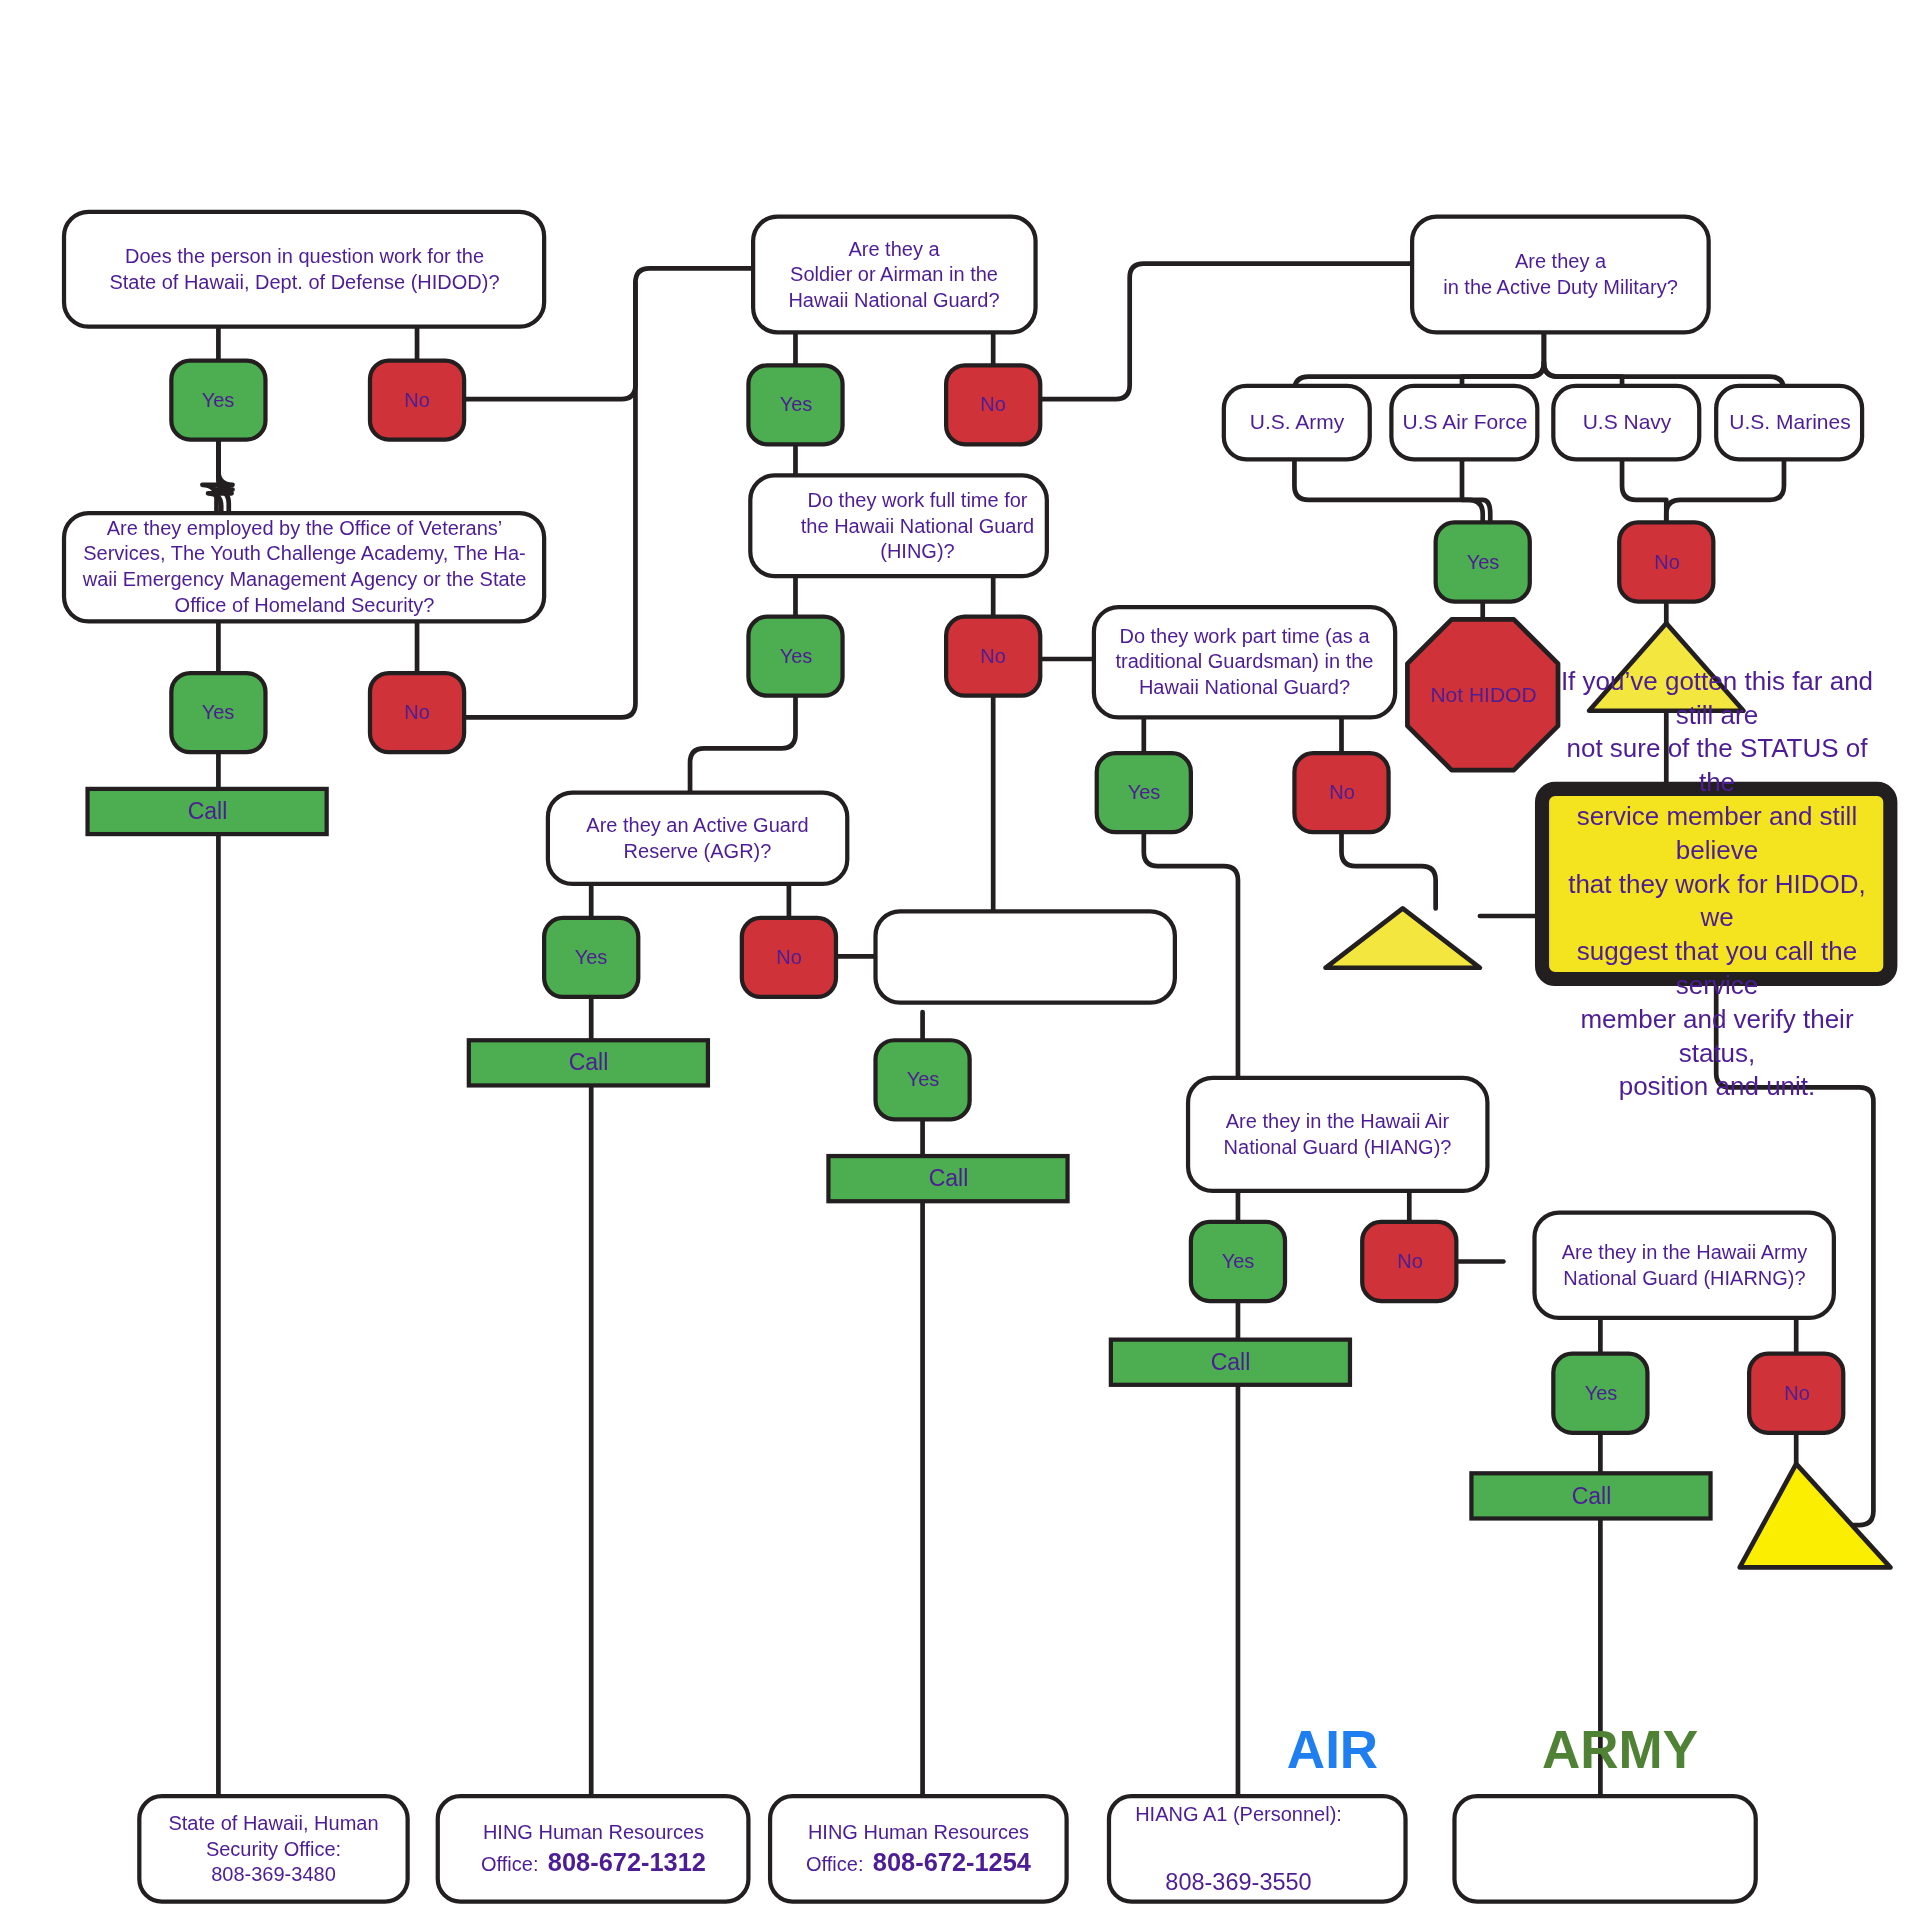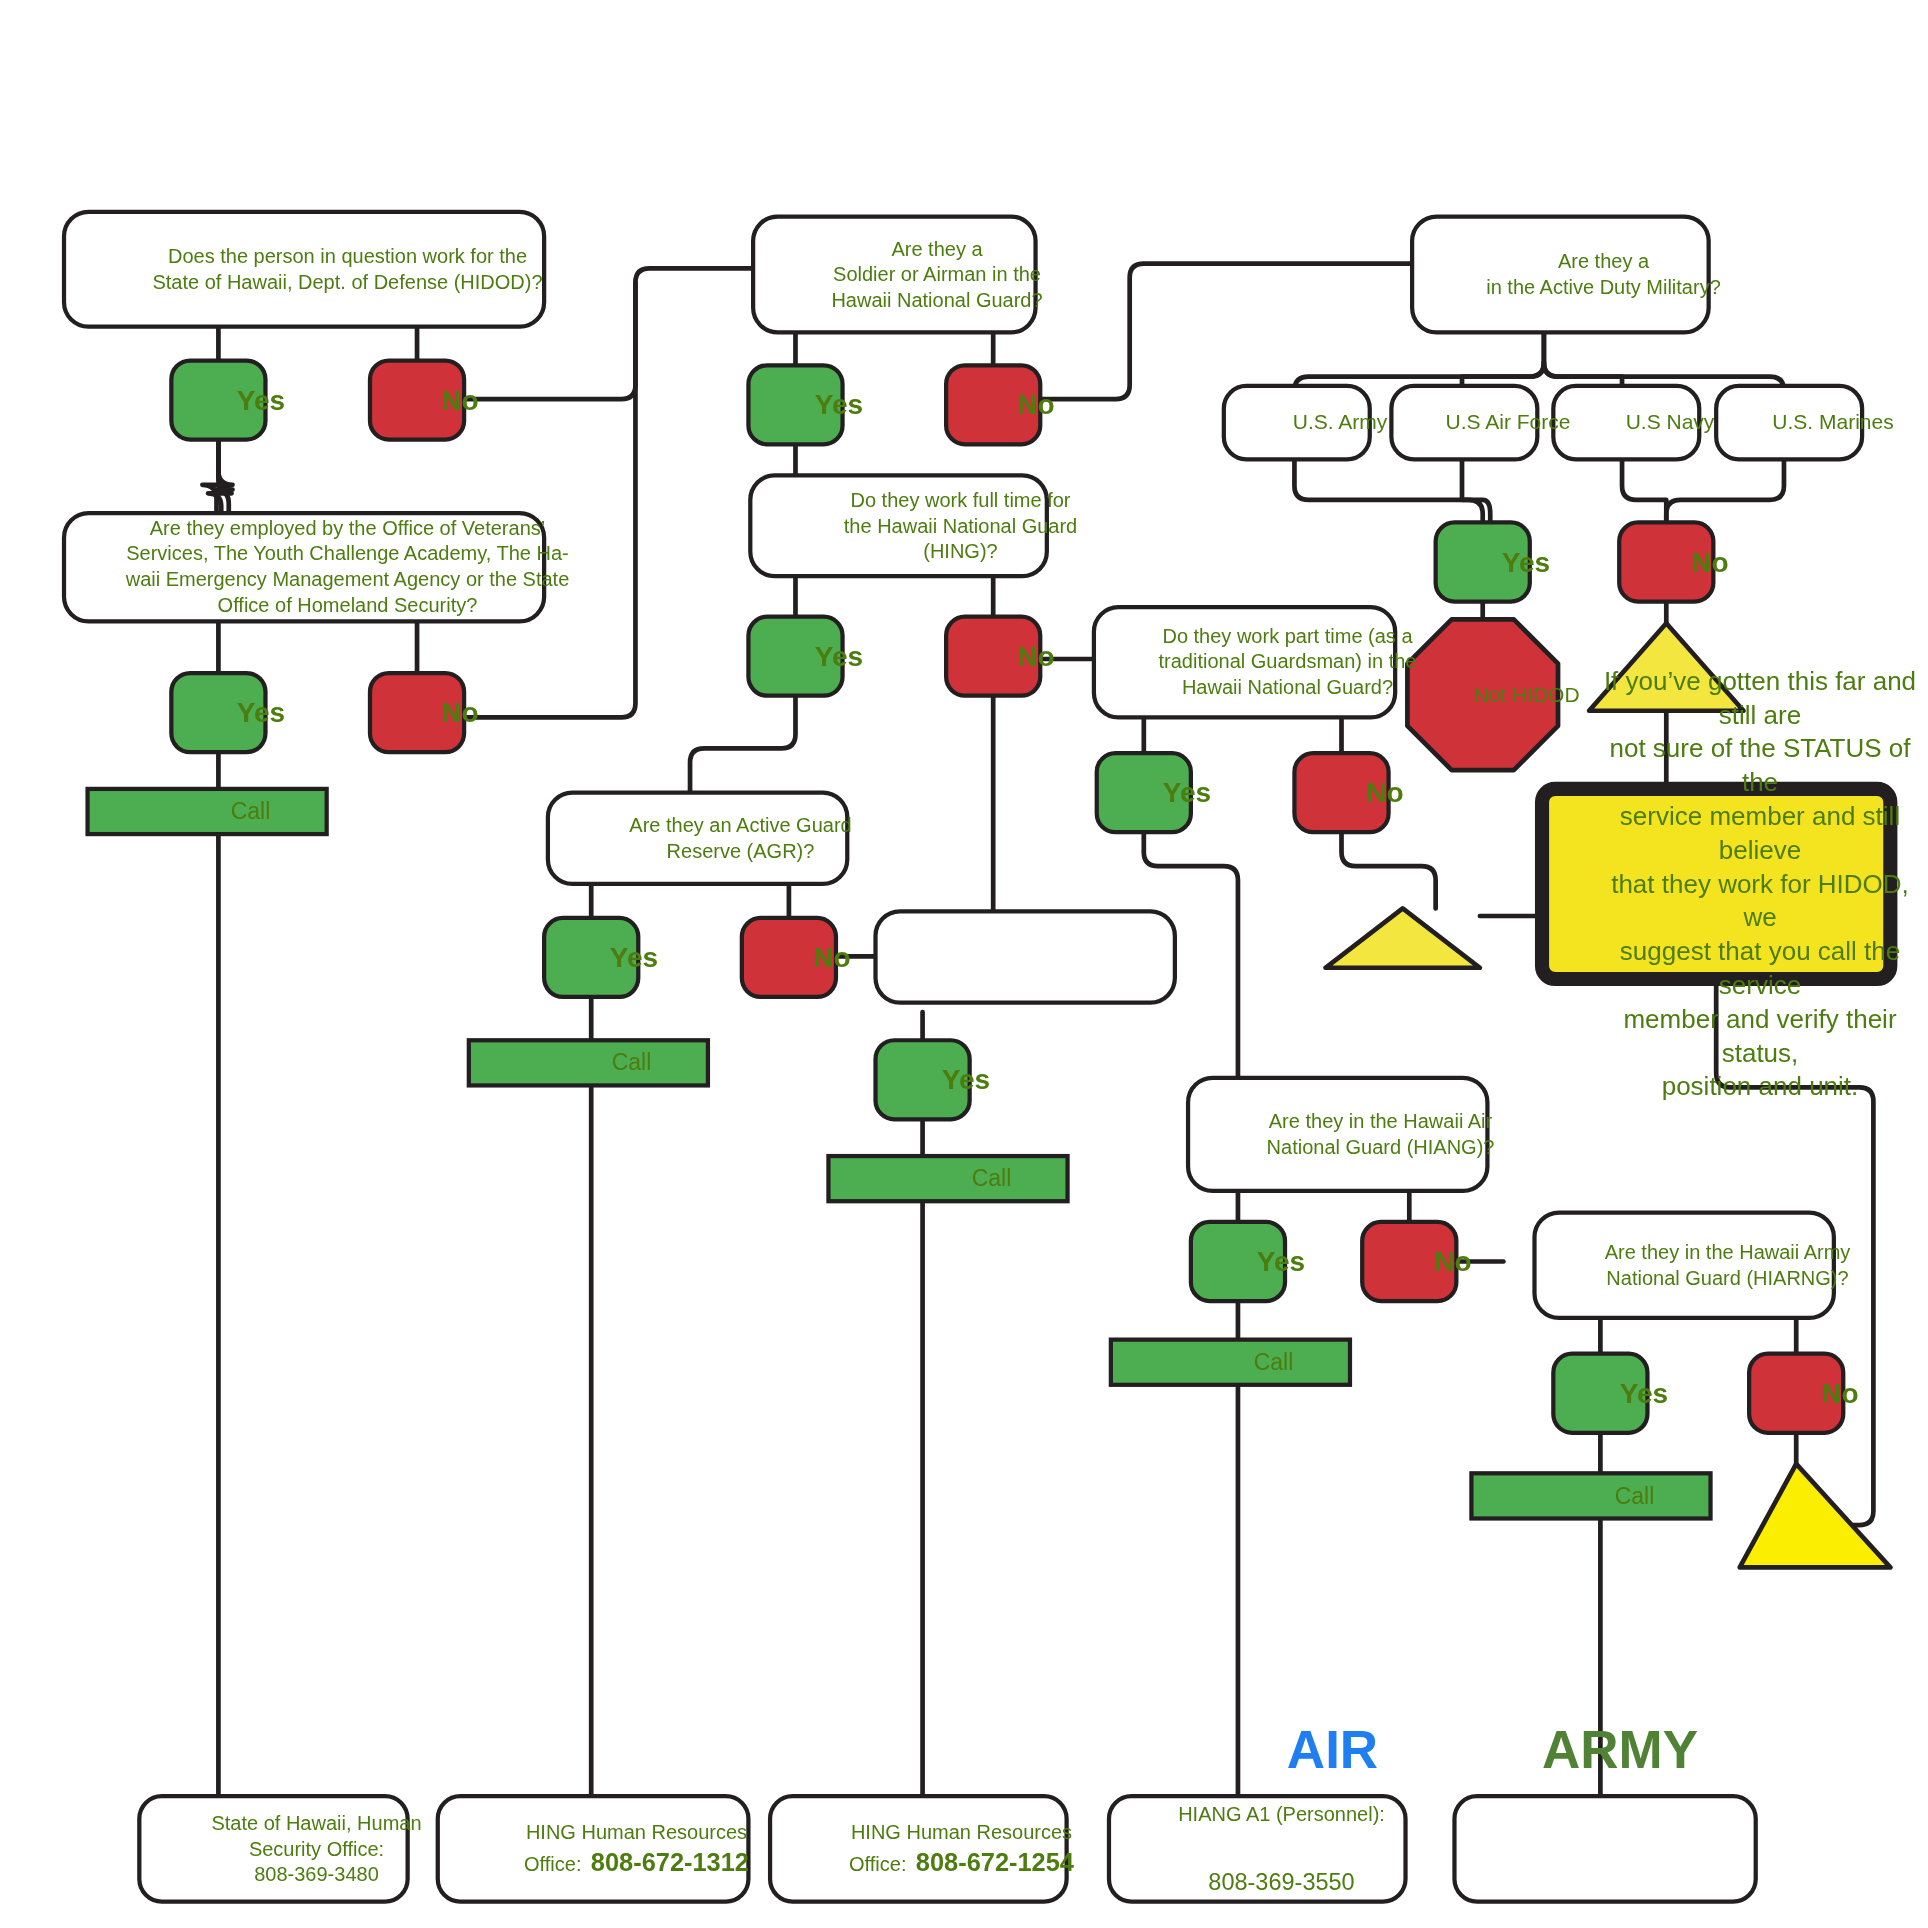--- a/index.html
+++ b/index.html
@@ -69,33 +69,32 @@
     stroke-width: 5;
     stroke-linejoin: round;
   }
   .node-note {
     fill: #f4e41f;
     stroke: #231f20;
     stroke-width: 15;
   }
   .lbl {
     position: absolute;
-    color: #4d7c0f;
+    color: #4c1d95;
     font-family: "Liberation Sans", sans-serif;
     text-align: center;
     line-height: 1.28;
     white-space: pre-line;
     pointer-events: none;
     display: flex;
     align-items: center;
     justify-content: center;
-    padding-left: 43px;
   }
   .lbl-q { font-size: 20px; }
-  .lbl-yn { font-size: 28px; font-weight: bold; }
+  .lbl-yn { font-size: 20px; }
   .lbl-branch { font-size: 21px; }
   .lbl-call { font-size: 23px; }
   .lbl-oct { font-size: 21px; }
   .lbl-note { font-size: 26px; line-height: 1.3; }
   .lbl-contact { font-size: 20px; }
   .lbl-contact .big { font-size: 25.4px; font-weight: bold; }
   .lbl-contact .med { font-size: 23.5px; }
   .banner {
     position: absolute;
     font-size: 53px;

